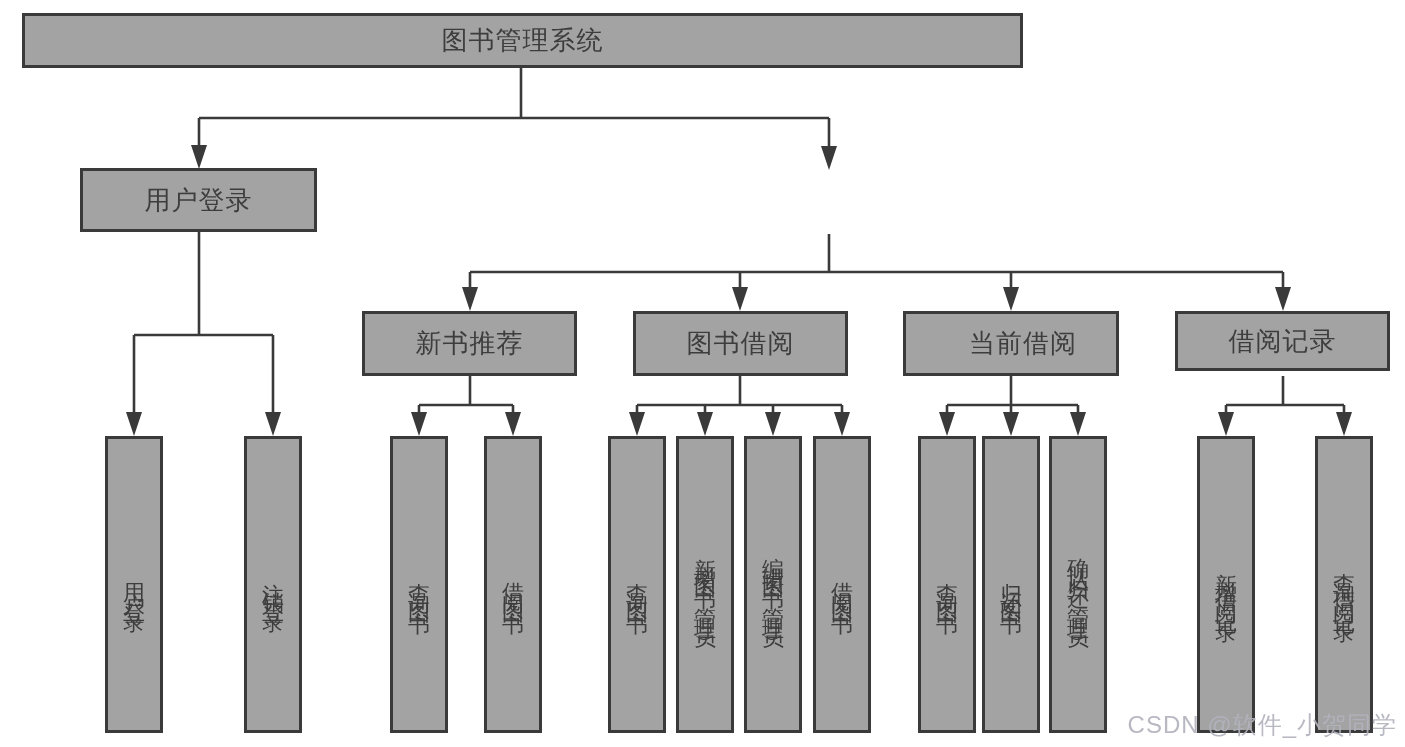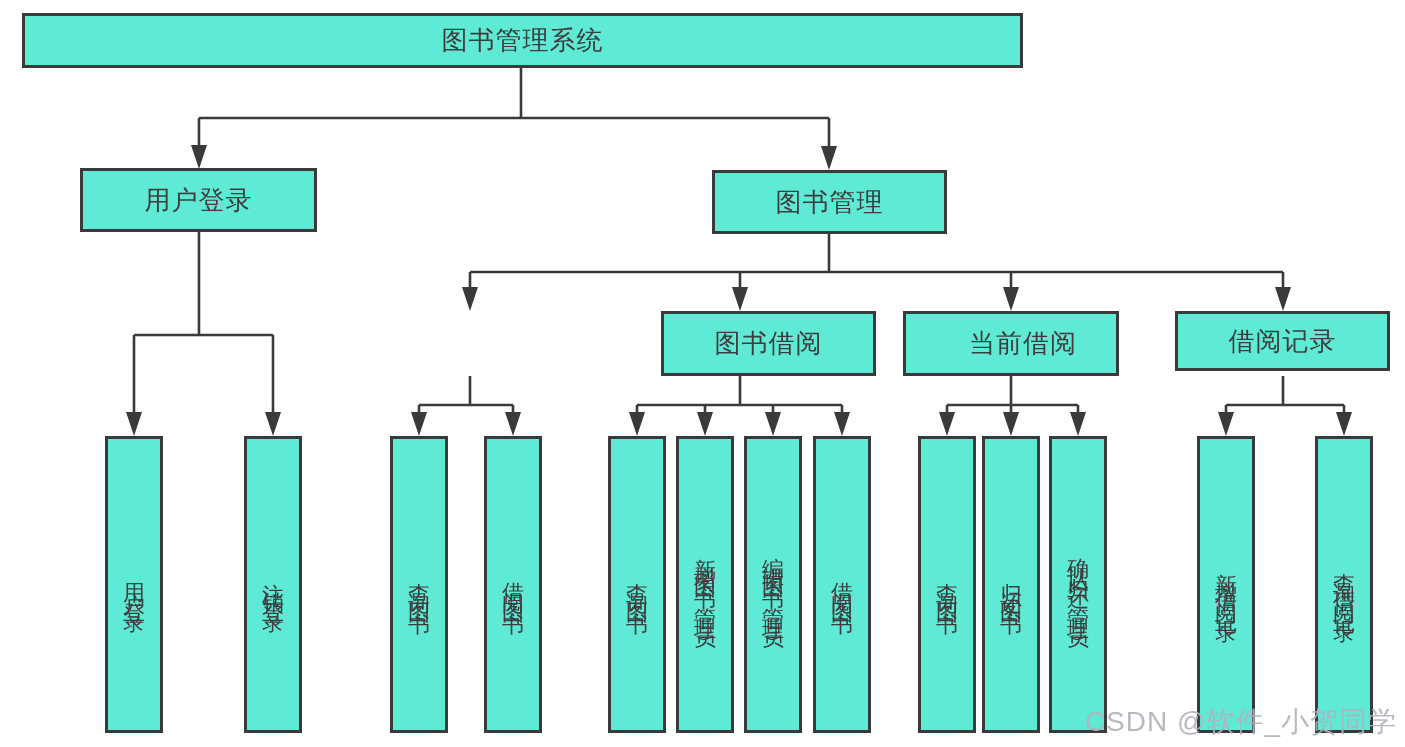--- a/index.html
+++ b/index.html
@@ -7,38 +7,38 @@
     position:relative;
     width:1405px;height:747px;
     background:#ffffff;
     font-family:"Liberation Sans", sans-serif;
     overflow:hidden;
   }
   #wires{position:absolute;left:0;top:0;z-index:0;}
   .node{
     position:absolute;
     box-sizing:border-box;
-    background:#5eead4;
+    background:#a3a3a3;
     border:3px solid #3a3a3a;
     display:flex;align-items:center;justify-content:center;
     color:#3d3d3d;
     z-index:1;
   }
   .hnode{font-size:26px;letter-spacing:1px;}
   .vnode{
     font-size:22px;
     writing-mode:vertical-rl;
     text-orientation:mixed;
     letter-spacing:10px;
     line-height:1;
   }
   .watermark{
     position:absolute;
     right:8px;bottom:6px;
-    font-size:28px;
+    font-size:24px;
     color:rgba(178,178,190,0.92);
     z-index:5;
     letter-spacing:1px;
     white-space:nowrap;
   }
 </style>
 </head>
 <body>
 
 <div id="canvas">
@@ -97,23 +97,23 @@
       <polygon points="1003,412 1019,412 1011,436"></polygon>
       <polygon points="1070,412 1086,412 1078,436"></polygon>
       <polygon points="1218,412 1234,412 1226,436"></polygon>
       <polygon points="1336,412 1352,412 1344,436"></polygon>
     </g>
   </svg>
 
   <div class="node hnode" style="left:22px;top:13px;width:1001px;height:55px;">图书管理系统</div>
 
   <div class="node hnode" style="left:80px;top:168px;width:237px;height:64px;">用户登录</div>
-  <div class="node hnode" style="left:712px;top:170px;width:235px;height:64px;">图书管理</div>
 
-  <div class="node hnode" style="left:633px;top:311px;width:215px;height:65px;margin-left:28px;">图书借阅</div>
+  <div class="node hnode" style="left:362px;top:311px;width:215px;height:65px;">新书推荐</div>
+  <div class="node hnode" style="left:633px;top:311px;width:215px;height:65px;">图书借阅</div>
   <div class="node hnode" style="left:903px;top:311px;width:216px;height:65px;padding-left:24px;">当前借阅</div>
   <div class="node hnode" style="left:1175px;top:311px;width:215px;height:60px;">借阅记录</div>
 
   <div class="node vnode" style="left:105px;top:436px;width:58px;height:297px;">用户登录</div>
   <div class="node vnode" style="left:244px;top:436px;width:58px;height:297px;">注销登录</div>
 
   <div class="node vnode" style="left:390px;top:436px;width:58px;height:297px;">查询图书</div>
   <div class="node vnode" style="left:484px;top:436px;width:58px;height:297px;">借阅图书</div>
 
   <div class="node vnode" style="left:608px;top:436px;width:58px;height:297px;">查询图书</div>

